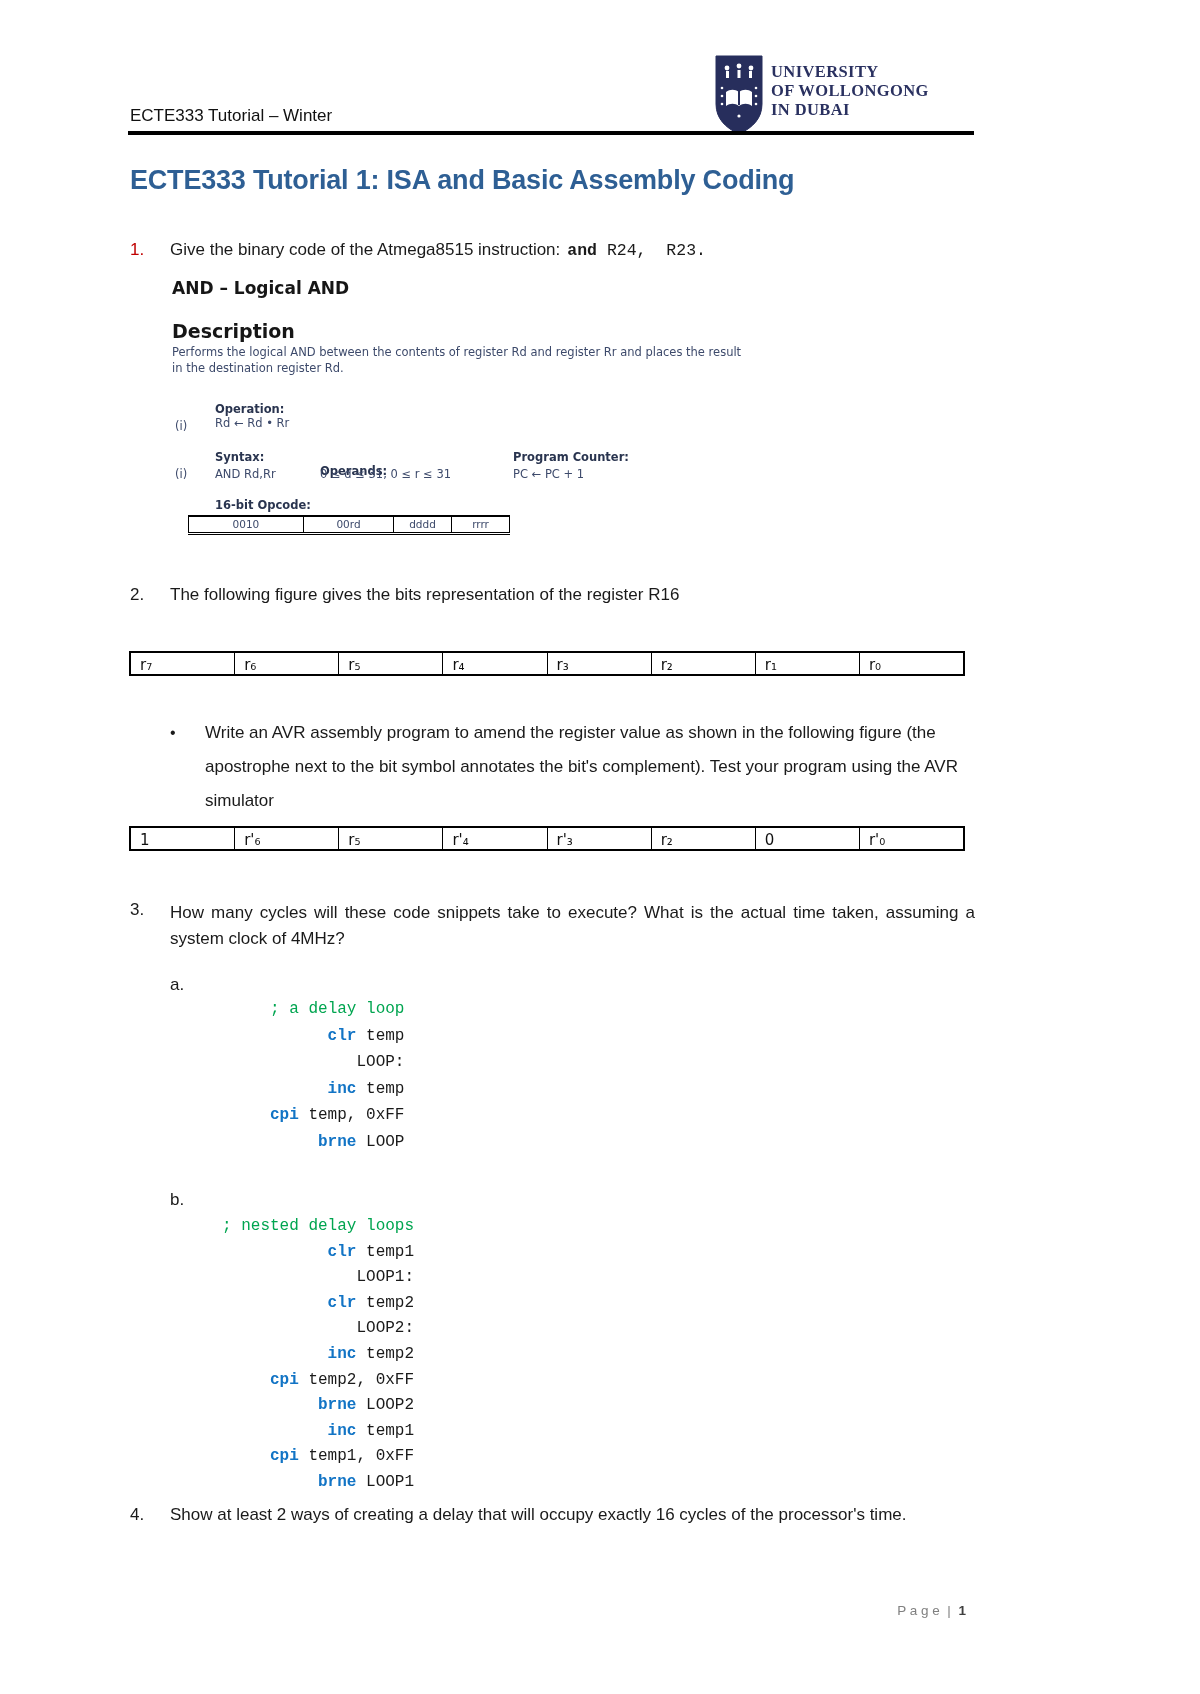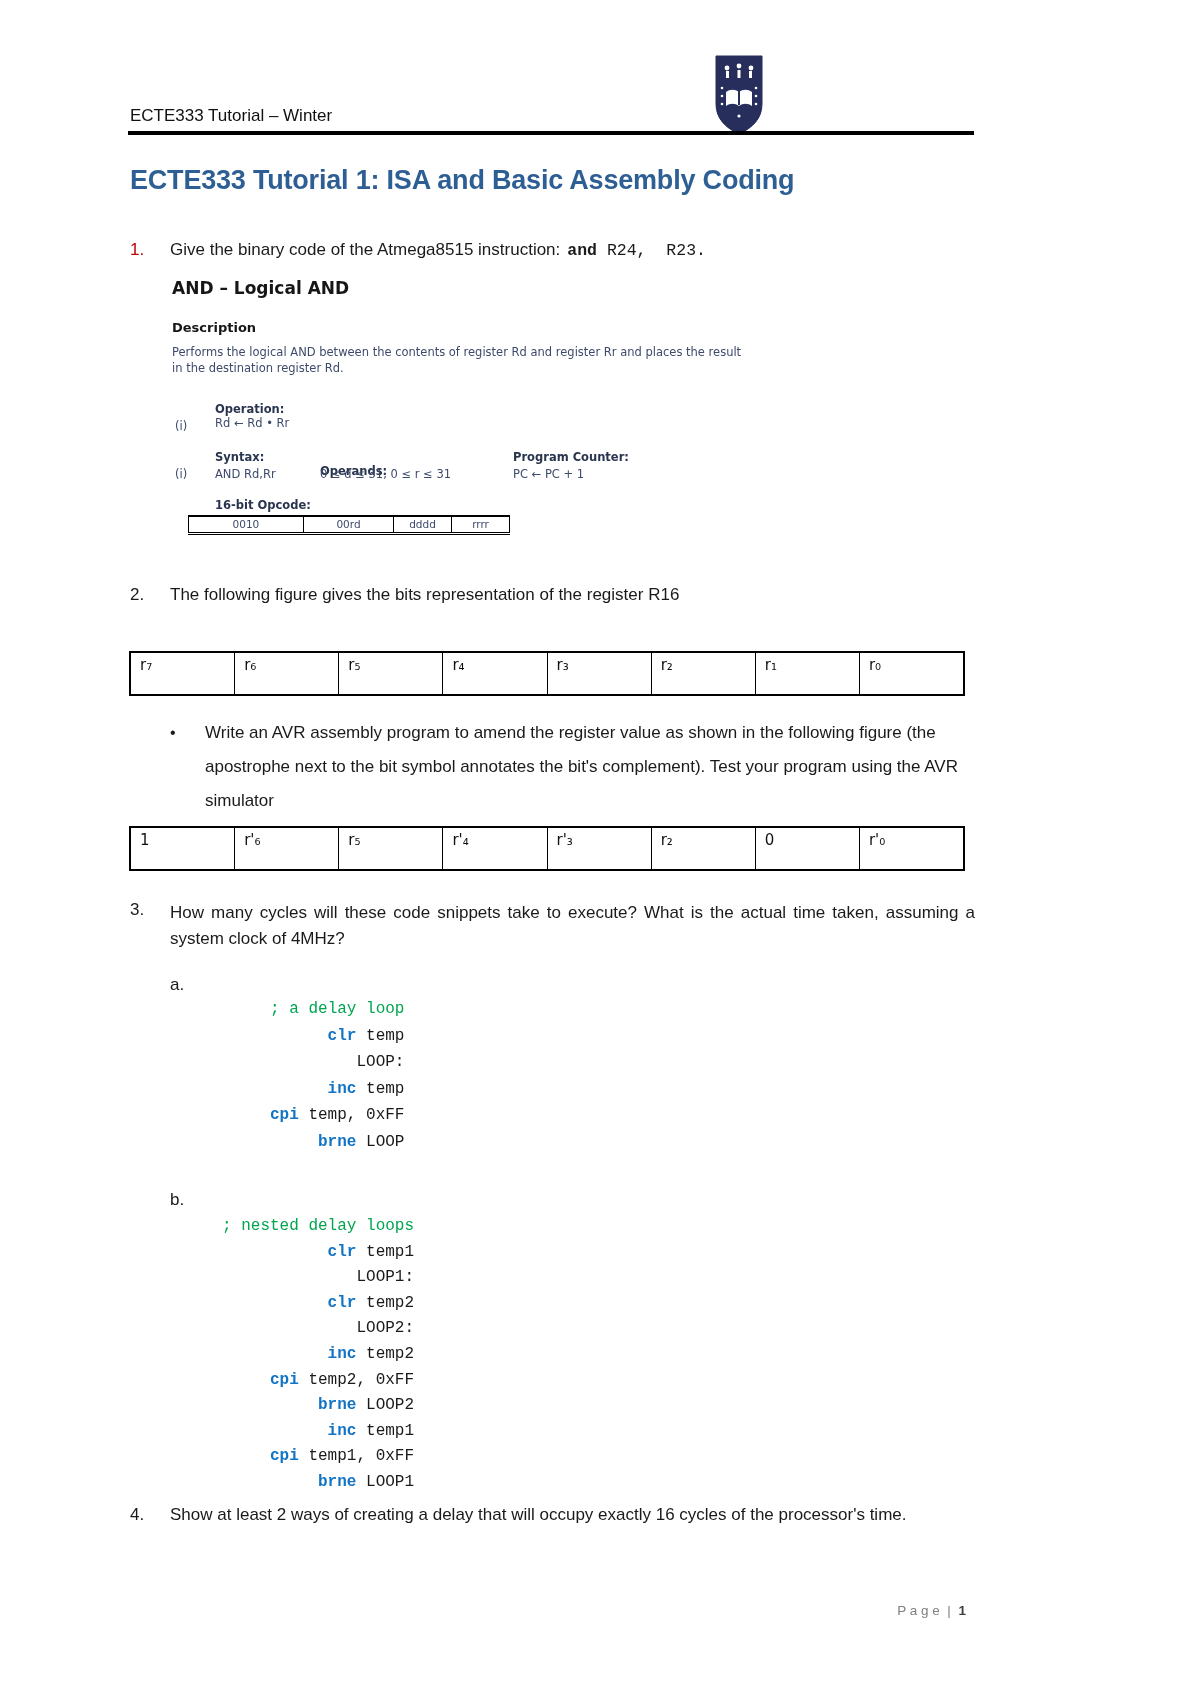--- a/index.html
+++ b/index.html
@@ -25,21 +25,21 @@
   .q1 .kwb { margin-left:7px; }
   .q2 { left:130px; top:585px; }
   .q3 { left:130px; top:900px; width:845px; }
   .q3 .qtext { width:805px; text-align:justify; line-height:26px; }
   .q4 { left:130px; top:1505px; width:860px; }
   
   .figure { position:absolute; left:172px; top:278px; width:620px; height:262px;
             font-family:"DejaVu Sans", sans-serif; }
   .figure > div { position:absolute; }
   .fig-heading { top:0; left:0; font-size:17px; font-weight:bold; color:#161616; }
-  .fig-desc-label { top:42px; left:0; font-size:13px; font-weight:bold; color:#161616; }
+  .fig-desc-label { top:42px; left:0; font-size:19px; font-weight:bold; color:#161616; }
   .fig-desc-text { top:66px; left:0; width:575px; font-size:11.5px; line-height:16px; color:#3d4a6b; }
   .fig-b { font-weight:bold; color:#29344f; font-size:11.5px; }
   .fig-v { color:#3d4a6b; font-size:11.5px; }
   .fig-op-label   { top:124px; left:43px; }
   .fig-idx1       { top:141px; left:3px; }
   .fig-op-expr    { top:138px; left:43px; }
   .fig-syn-label  { top:172px; left:43px; }
   .fig-opr-label  { top:186px; left:148px; }
   .fig-pc-label   { top:172px; left:341px; }
   .fig-idx2       { top:189px; left:3px; }
@@ -47,21 +47,21 @@
   .fig-opr-val    { top:189px; left:148px; }
   .fig-pc-val     { top:189px; left:341px; }
   .fig-opc-label  { top:220px; left:43px; }
   .opcode-table { top:237px; left:16px; width:322px; display:flex;
                   border-top:2px solid #000; border-bottom:3px double #000; }
   .opcode-cell { border-right:1px solid #000; text-align:center; font-size:10.5px;
                  color:#3d4a6b; padding:1px 8px 2px; }
   .opcode-cell:first-child { border-left:1px solid #000; }
   .oc1{width:36%;} .oc2{width:28%;} .oc3{width:18%;} .oc4{width:18%;}
   
-  .bit-table { position:absolute; left:129px; width:836px; height:45px; display:flex;
+  .bit-table { position:absolute; left:129px; width:836px; height:25px; display:flex;
                border:2px solid #000; font-family:"DejaVu Sans", sans-serif; }
   .bt1 { top:651px; } .bt2 { top:826px; }
   .bit-cell { flex:1 1 0; border-right:1px solid #000; font-size:15px; color:#111;
               padding:3px 0 0 9px; }
   .bit-cell:last-child { border-right:none; }
   
   .bullet { position:absolute; left:170px; top:716px; width:790px; display:flex;
             font-size:17px; line-height:34px; }
   .bullet-marker { flex:0 0 35px; font-size:16px; }
   
@@ -100,20 +100,25 @@
         <rect x="24" y="37" width="2" height="14" fill="#272e5c"></rect>
         <circle cx="8" cy="34" r="1.3"></circle>
           <circle cx="8" cy="42" r="1.3"></circle>
           <circle cx="8" cy="50" r="1.3"></circle>
         <circle cx="42" cy="34" r="1.3"></circle>
           <circle cx="42" cy="42" r="1.3"></circle>
           <circle cx="42" cy="50" r="1.3"></circle>
         <circle cx="25" cy="62" r="1.6"></circle>
       </g>
     </svg>
+    <div class="logo-text">
+      <div>UNIVERSITY</div>
+      <div>OF WOLLONGONG</div>
+      <div>IN DUBAI</div>
+    </div>
   </div>
   <div class="header-rule"></div>
 
   <h1 class="title">ECTE333 Tutorial 1: ISA and Basic Assembly Coding</h1>
 
   <div class="qrow q1">
     <span class="qnum red">1.</span>
     <span class="qtext"><span>Give the binary code of the Atmega8515 instruction:</span><span class="mono kwb">and</span><span class="mono"> R24,  R23.</span></span>
   </div>
 

